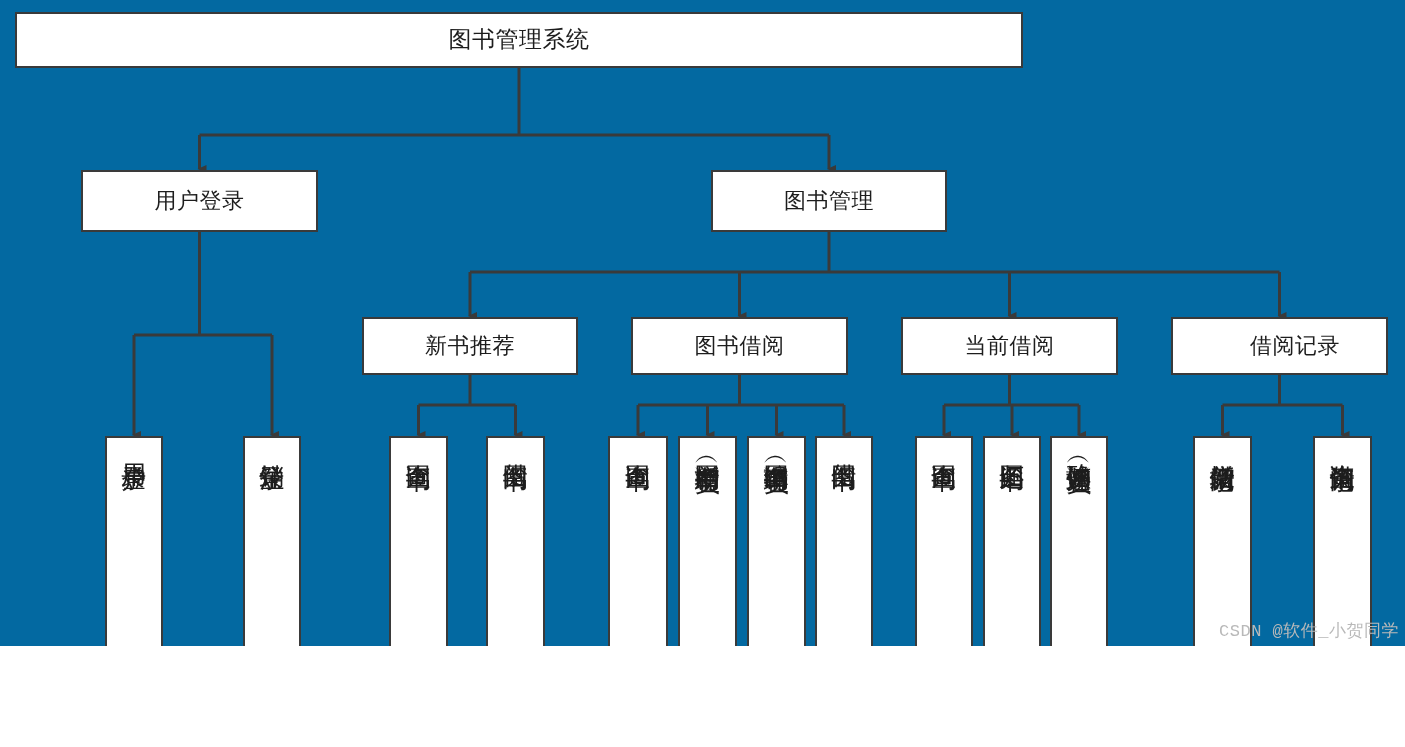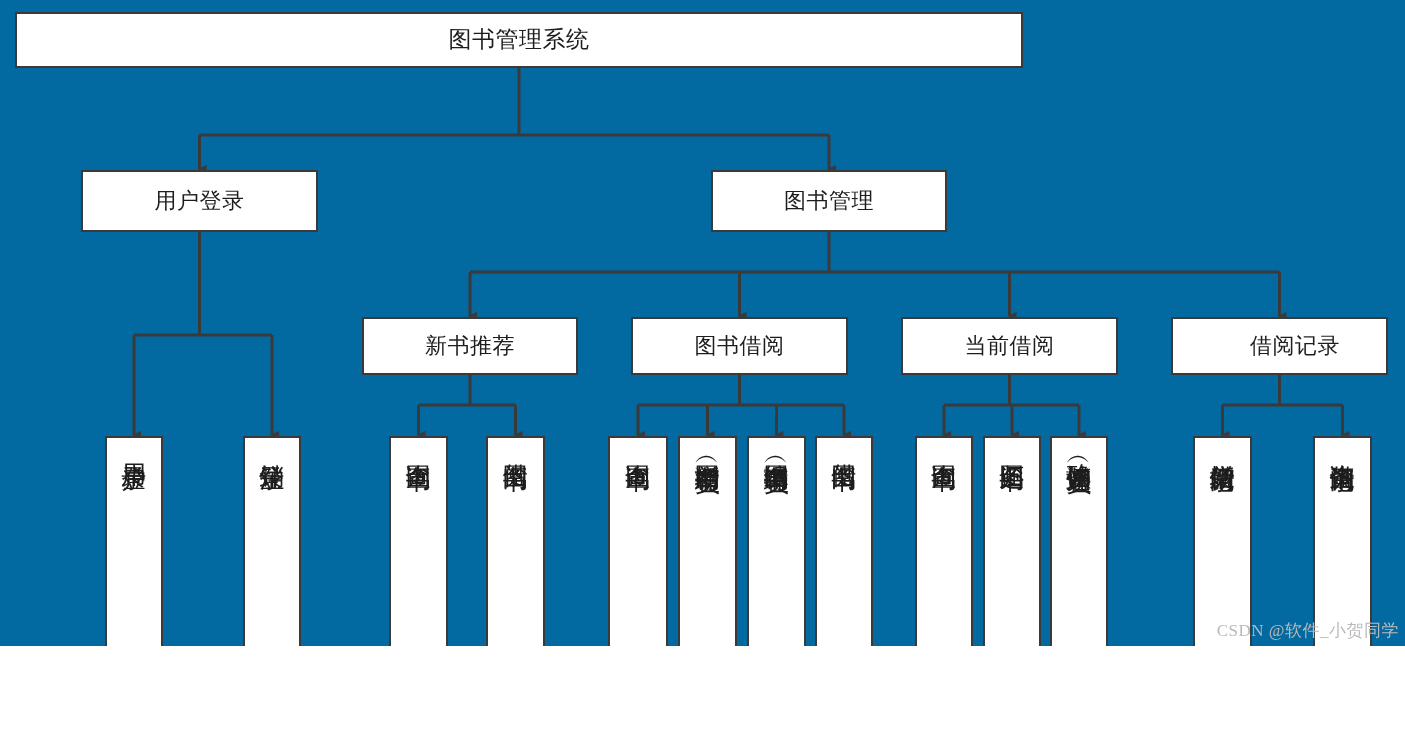--- a/index.html
+++ b/index.html
@@ -64,21 +64,21 @@
   }
   .watermark {
     position: absolute;
     right: 6px;
     bottom: 4px;
     font-size: 17px;
     color: #b9b9b9;
     letter-spacing: 0.5px;
     z-index: 5;
     white-space: nowrap;
-    font-family: Liberation Serif, serif;
+    font-family: Liberation Mono, monospace;
   }
 </style>
 </head>
 <body>
 
 <div id="canvas">
 
   <svg id="edges" viewBox="0 0 1405 747" width="1405" height="747" xmlns="http://www.w3.org/2000/svg">
     <defs>
       <marker id="arrowhead" markerWidth="10" markerHeight="10" refX="4" refY="7" orient="auto" markerUnits="userSpaceOnUse">

